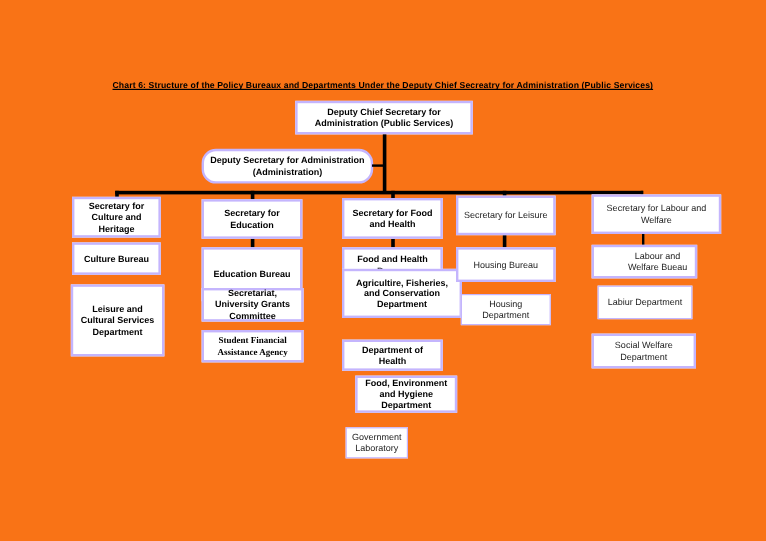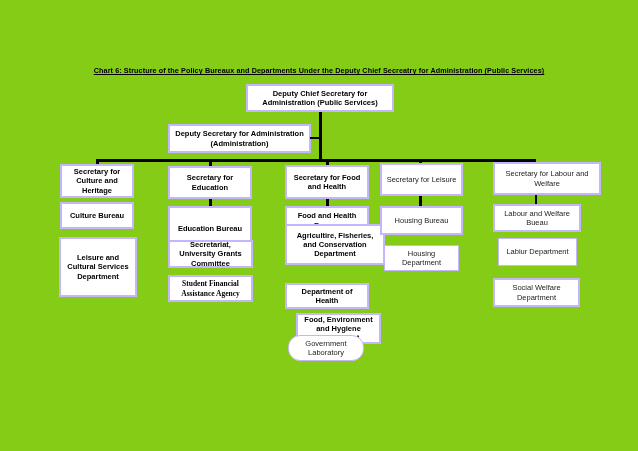--- a/index.html
+++ b/index.html
@@ -5,21 +5,21 @@
   html, body {
     margin: 0;
     padding: 0;
     background: #ffffff;
     font-family: "Liberation Sans", sans-serif;
   }
   .canvas {
     position: relative;
     width: 638px;
     height: 451px;
-    background: #84cc16;
+    background: #f97316;
     overflow: hidden;
   }
   .chart-title {
     position: absolute;
     top: 66px;
     left: 0;
     width: 100%;
     text-align: center;
     font-size: 7.2px;
     font-weight: bold;
@@ -59,21 +59,21 @@
 </style>
 </head>
 <body>
 
 <div class="canvas">
 
   <div class="chart-title">Chart 6: Structure of the Policy Bureaux and Departments Under the Deputy Chief Secreatry for Administration (Public Services)</div>
 
   <div class="box bold" style="left:246px; top:84px; width:148px; height:28px;">Deputy Chief Secretary for Administration (Public Services)</div>
 
-  <div class="box bold" style="left:168px; top:124px; width:143px; height:29px;">Deputy Secretary for Administration (Administration)</div>
+  <div class="box bold" style="left:168px; top:124px; width:143px; height:29px;border-radius:12px;">Deputy Secretary for Administration (Administration)</div>
 
   <div class="line" style="left:319px; top:112px; width:2.5px; height:48px;"></div>
   <div class="line" style="left:310px; top:137px; width:10px; height:2px;"></div>
   <div class="line" style="left:96px;  top:159px; width:440px; height:2.5px;"></div>
 
   <div class="line" style="left:96px;  top:159px; width:2.5px; height:6px;"></div>
   <div class="line" style="left:209px; top:159px; width:2.5px; height:8px;"></div>
   <div class="line" style="left:326px; top:159px; width:2.5px; height:7px;"></div>
   <div class="line" style="left:419px; top:159px; width:2.5px; height:5px;"></div>
   <div class="line" style="left:533.5px; top:159px; width:2.5px; height:4px;"></div>
@@ -90,24 +90,24 @@
   <div class="box bold" style="left:168px; top:166px; width:84px; height:33px;">Secretary for Education</div>
   <div class="box bold" style="left:168px; top:206px; width:84px; height:45px;">Education Bureau</div>
   <div class="box bold" style="left:168px; top:240px; width:85px; height:28px;">Secretariat, University Grants Committee</div>
   <div class="box bold" style="left:168px; top:275px; width:85px; height:27px;font-family:Liberation Serif, serif;">Student Financial Assistance Agency</div>
 
   <div class="box bold" style="left:285px; top:165px; width:84px; height:34px;">Secretary for Food and Health</div>
   <div class="box bold" style="left:285px; top:206px; width:84px; height:29px;">Food and Health Bureau</div>
   <div class="box bold" style="left:285px; top:224px; width:100px; height:41px;">Agricultire, Fisheries, and Conservation Department</div>
   <div class="box bold" style="left:285px; top:283px; width:84px; height:26px;">Department of Health</div>
   <div class="box bold" style="left:284px; top:313px; width:85px; height:31px;margin-left:12px;">Food, Environment and Hygiene Department</div>
-  <div class="box light thin" style="left:288px; top:335px; width:76px; height:26px;border-radius:12px;">Government Laboratory</div>
+  <div class="box light thin" style="left:288px; top:356px; width:52px; height:26px;">Government Laboratory</div>
 
   <div class="box light" style="left:380px; top:163px; width:83px; height:33px;">Secretary for Leisure</div>
   <div class="box light heavy-border" style="left:380px; top:206px; width:83px; height:29px;">Housing Bureau</div>
   <div class="box light thin" style="left:384px; top:245px; width:75px; height:26px;">Housing Department</div>
 
   <div class="box light" style="left:493px; top:162px; width:108px; height:33px;">Secretary for Labour and Welfare</div>
-  <div class="box light heavy-border" style="left:493px; top:204px; width:88px; height:28px;">Labour and Welfare Bueau</div>
+  <div class="box light heavy-border" style="left:493px; top:204px; width:88px; height:28px;padding-left:25px;">Labour and Welfare Bueau</div>
   <div class="box light thin" style="left:498px; top:238px; width:79px; height:28px;">Labiur Department</div>
   <div class="box light" style="left:493px; top:278px; width:87px; height:29px;">Social Welfare Department</div>
 
 </div>
 
 </body></html>

